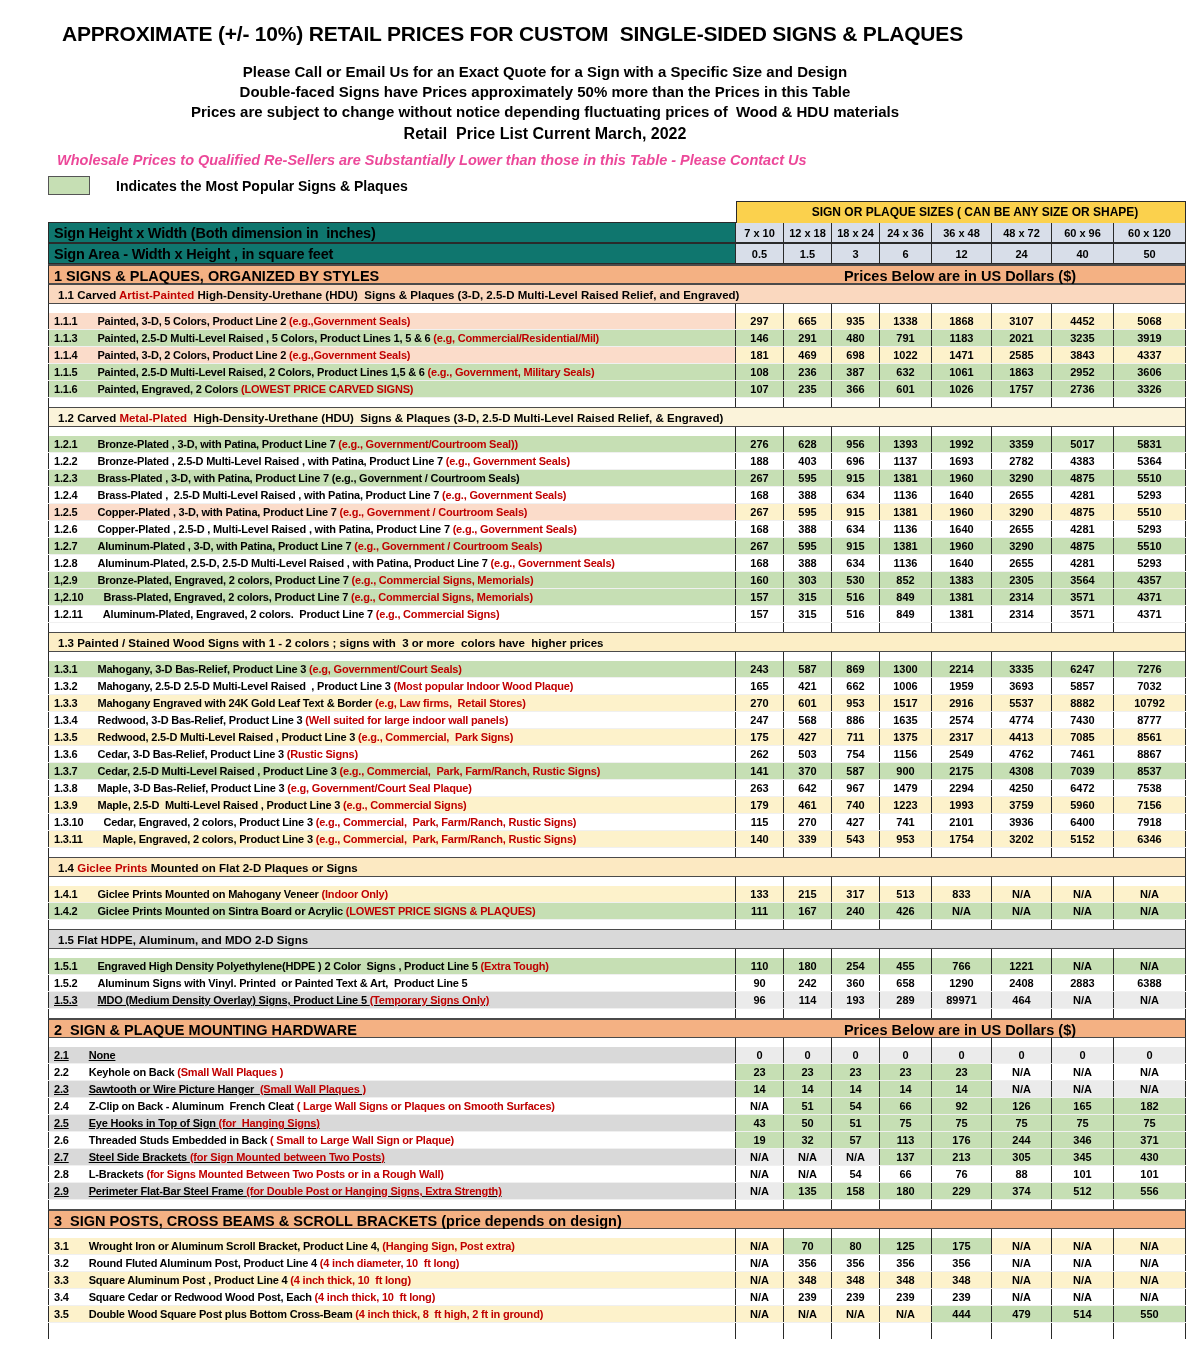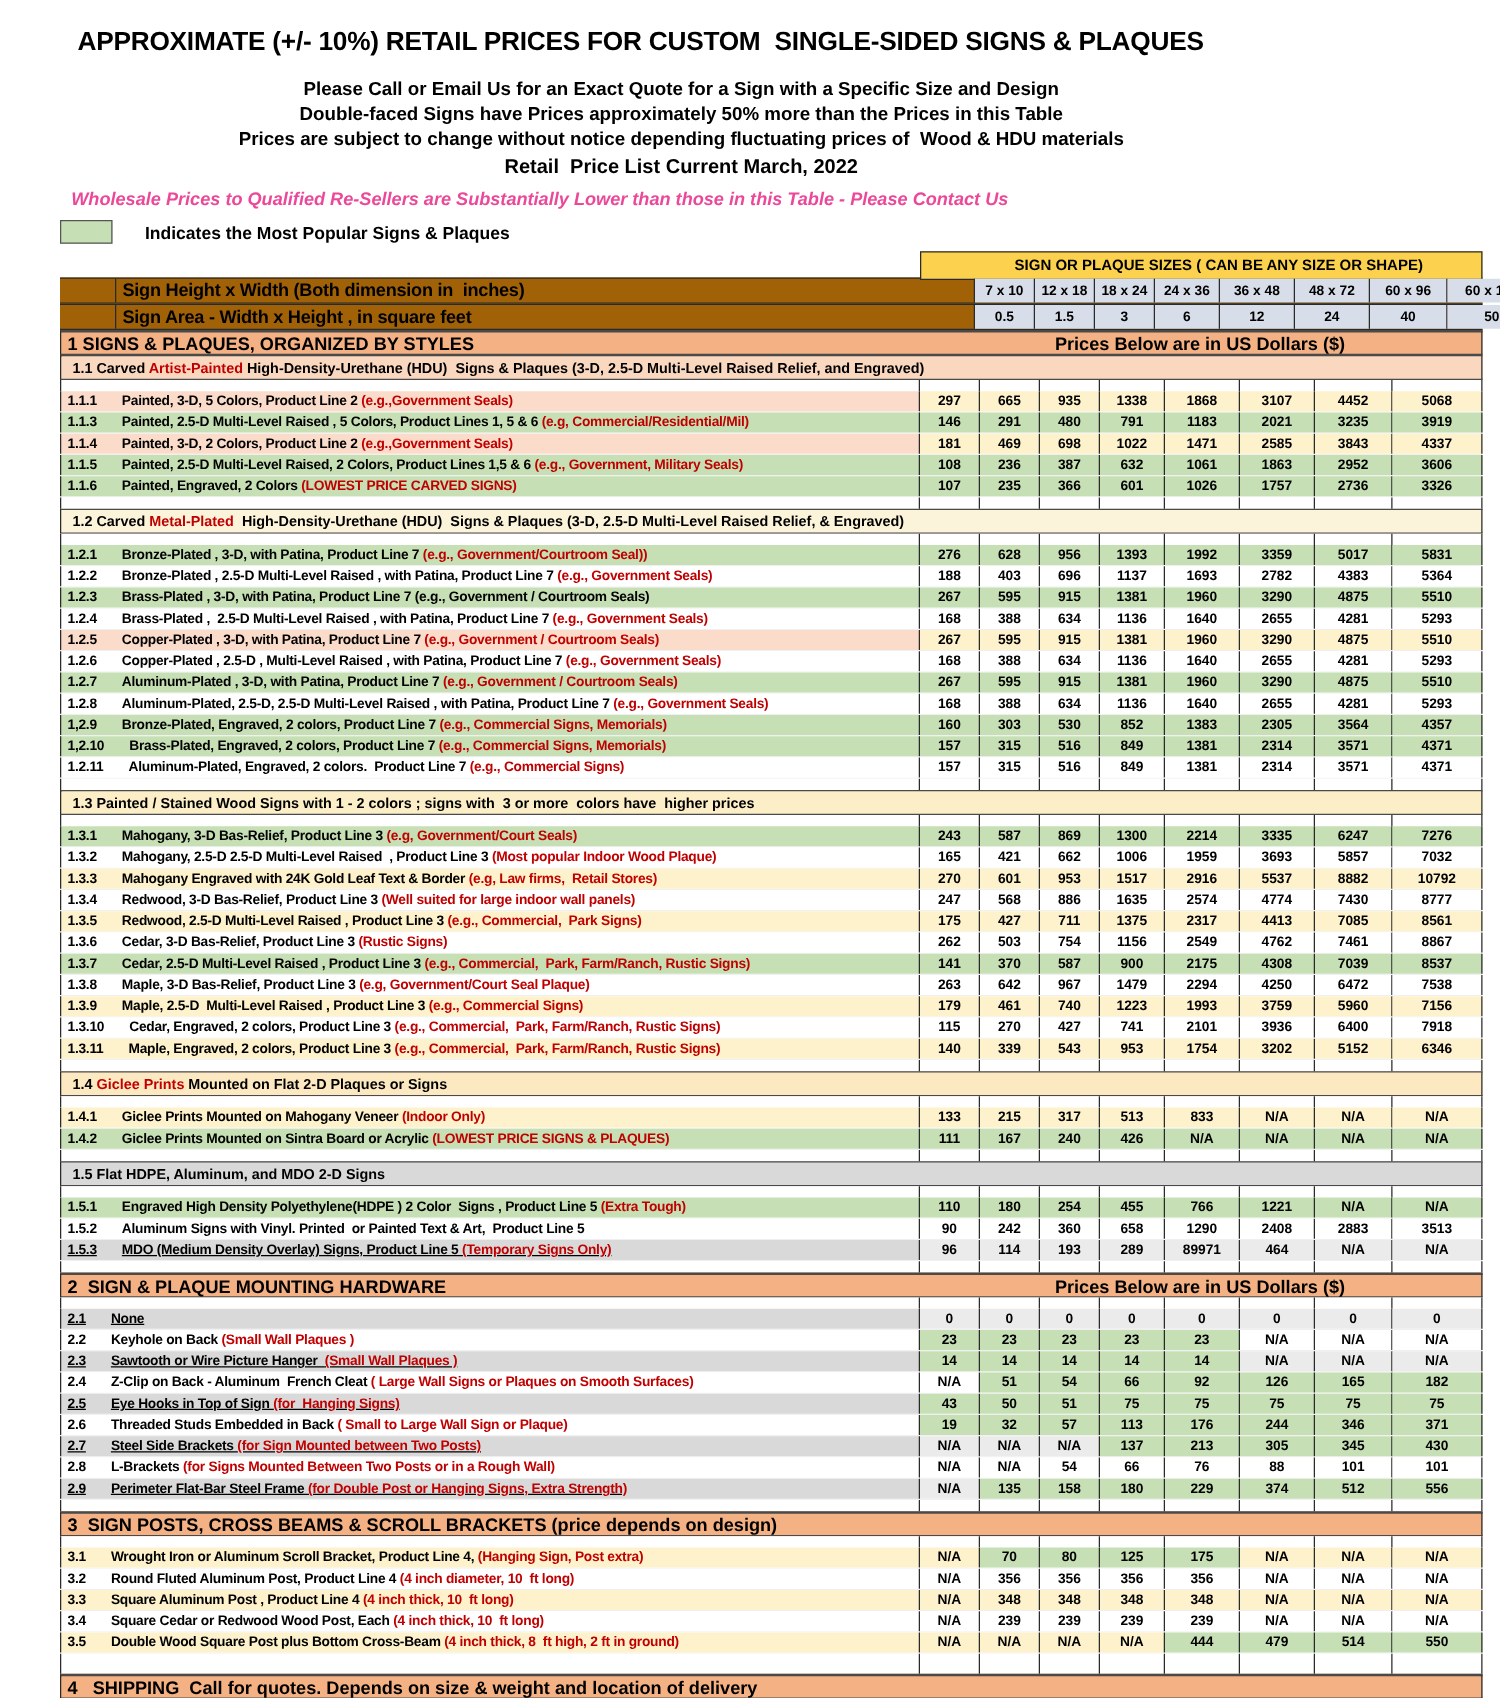--- a/index.html
+++ b/index.html
@@ -21,21 +21,21 @@
   .lc{border-left:1px solid #2a2a2a;border-right:1px solid #2a2a2a;padding-left:5px;
       font-size:11px;font-weight:bold;letter-spacing:-0.2px;overflow:hidden;white-space:pre;}
   .datarow{height:17px;line-height:17px;border-bottom:1px solid rgba(0,0,0,0.06);}
   .gap{height:9px;background:#fff;}
   .gaplg{height:16px;background:#fff;}
 
   .bannerrow{height:21px;line-height:21px;}
   .bannerrow .free{border:none;}
   .banner-cell{grid-column:2/10;background:#fbd14d;border:1px solid #2a2a2a;
       font-size:12px;font-weight:bold;text-align:center;padding-left:28px;}
-  .szrow{height:21px;line-height:21px;background:#a16207;border-top:1px solid #2a2a2a;border-bottom:1px solid #2a2a2a;padding-left:44px;}
+  .szrow{height:21px;line-height:21px;background:#0f766e;border-top:1px solid #2a2a2a;border-bottom:1px solid #2a2a2a;}
   .szrow .lc{font-size:14.5px;}
   .szrow .c{background:#d8dee9;}
 
   .band{height:20px;line-height:20px;background:#f4b183;border-top:2px solid #4a4a4a;border-bottom:1px solid #4a4a4a;
         border-left:1px solid #2a2a2a;border-right:1px solid #2a2a2a;display:flex;}
   .band-l{padding-left:5px;font-size:14.5px;font-weight:bold;flex:1;white-space:pre;}
   .band-r{width:450px;text-align:center;font-size:14.5px;font-weight:bold;white-space:pre;}
   .subband{height:20px;line-height:20px;border-top:1px solid #4a4a4a;border-bottom:1px solid #4a4a4a;
         border-left:1px solid #2a2a2a;border-right:1px solid #2a2a2a;padding-left:9px;
         font-size:11.5px;font-weight:bold;white-space:pre;}
@@ -536,21 +536,21 @@
     </div>
     <div class="trow grid datarow">
       <div class="lc l-white"><span class="rid">1.5.2</span><span class="rtxt">Aluminum Signs with Vinyl. Printed  or Painted Text &amp; Art,  Product Line 5</span><span class="rnote"></span></div>
       <div class="c n-white">90</div>
       <div class="c n-white">242</div>
       <div class="c n-white">360</div>
       <div class="c n-white">658</div>
       <div class="c n-white">1290</div>
       <div class="c n-white">2408</div>
       <div class="c n-white">2883</div>
-      <div class="c n-white">3513</div>
+      <div class="c n-white">6388</div>
     </div>
     <div class="trow grid datarow">
       <div class="lc l-gray"><span class="rid">1.5.3</span><span class="rtxt">MDO (Medium Density Overlay) Signs, Product Line 5 </span><span class="rnote">(Temporary Signs Only)</span></div>
       <div class="c n-lgray">96</div>
       <div class="c n-lgray">114</div>
       <div class="c n-lgray">193</div>
       <div class="c n-lgray">289</div>
       <div class="c n-lgray">89971</div>
       <div class="c n-lgray">464</div>
       <div class="c n-lgray">N/A</div>
@@ -766,17 +766,13 @@
       <div class="lc"></div>
       <div class="c"></div>
       <div class="c"></div>
       <div class="c"></div>
       <div class="c"></div>
       <div class="c"></div>
       <div class="c"></div>
       <div class="c"></div>
       <div class="c"></div>
     </div>
-    <div class="trow band">
-      <div class="band-l">4   SHIPPING  Call for quotes. Depends on size &amp; weight and location of delivery</div>
-      <div class="band-r"></div>
-    </div>
   </div>
 
 </body></html>

